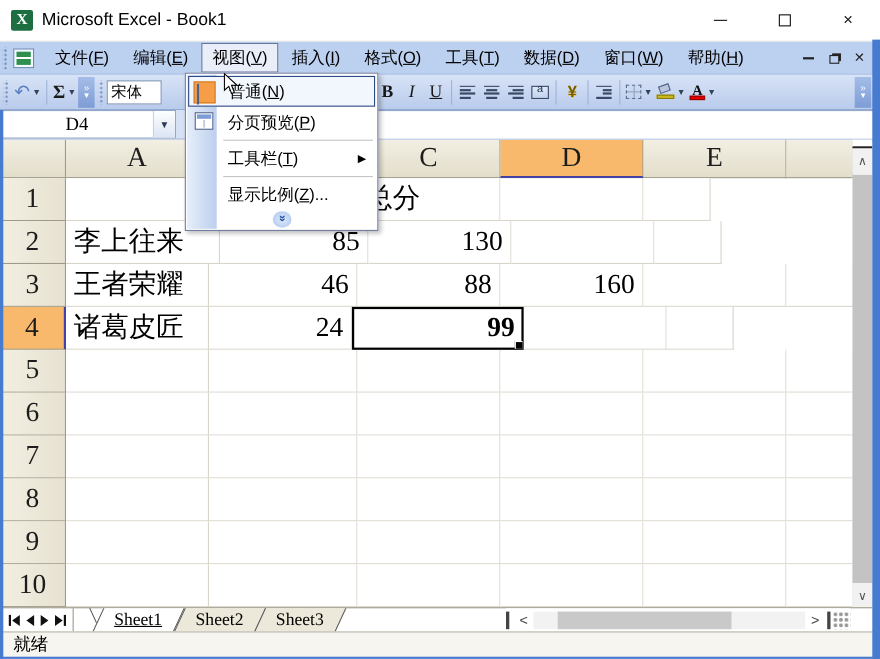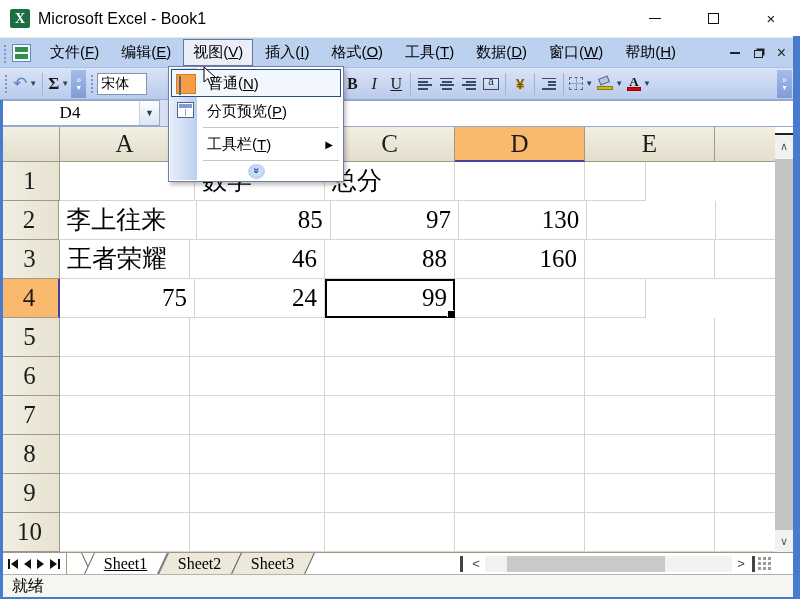--- a/index.html
+++ b/index.html
@@ -307,39 +307,38 @@
         <div class="cell" style="width: 135px;"></div>
         <div class="cell" style="width: 130px;">数学</div>
         <div class="cell" style="width: 130px;">总分</div>
         <div class="cell" style="width: 130px;"></div>
         <div class="cell" style="width: 61px;"></div>
       </div>
       <div class="g-row">
         <div class="rowhdr" style="width: 60px;">2</div>
         <div class="cell" style="width: 140px;">李上往来</div>
         <div class="cell num" style="width: 135px;">85</div>
-        <div class="cell num" style="width: 130px;">97</div>
         <div class="cell num" style="width: 130px;">130</div>
         <div class="cell" style="width: 130px;"></div>
         <div class="cell" style="width: 61px;"></div>
       </div>
       <div class="g-row">
         <div class="rowhdr" style="width: 60px;">3</div>
         <div class="cell" style="width: 130px;">王者荣耀</div>
         <div class="cell num" style="width: 135px;">46</div>
         <div class="cell num" style="width: 130px;">88</div>
         <div class="cell num" style="width: 130px;">160</div>
         <div class="cell" style="width: 130px;"></div>
         <div class="cell" style="width: 61px;"></div>
       </div>
       <div class="g-row">
         <div class="rowhdr sel" style="width: 60px;">4</div>
-        <div class="cell num" style="width: 135px;">75</div>
+        <div class="cell" style="width: 130px;">诸葛皮匠</div>
         <div class="cell num" style="width: 130px;">24</div>
-        <div class="cell num active" style="width: 130px;">99</div>
+        <div class="cell num active" style="width: 156px; font-weight: bold;">99</div>
         <div class="cell" style="width: 130px;"></div>
         <div class="cell" style="width: 61px;"></div>
       </div>
       <div class="g-row">
         <div class="rowhdr" style="width: 60px;">5</div>
         <div class="cell" style="width: 130px;"></div>
         <div class="cell" style="width: 135px;"></div>
         <div class="cell" style="width: 130px;"></div>
         <div class="cell" style="width: 130px;"></div>
         <div class="cell" style="width: 130px;"></div>
@@ -444,20 +443,21 @@
     <span class="status-mode">就绪</span>
   </div>
 
   <div class="view-menu" id="viewmenu">
     <div class="vm-gutter"></div>
   <div class="vm-item hl"><span class="icon-normal"><span class="g"></span></span>普通(<span class="mn">N</span>)</div>
       <div class="vm-item"><span class="icon-pagebreak"></span>分页预览(<span class="mn">P</span>)</div>
       <div class="vm-sep"></div>
       <div class="vm-item">工具栏(<span class="mn">T</span>)<span class="vm-arrow">▶</span></div>
       <div class="vm-sep"></div>
+      <div class="vm-item">显示比例(<span class="mn">Z</span>)...</div>
       <div class="vm-chevron">
         <span class="circ"><span>»</span></span>
       </div>
     </div>
 
   <div class="cursor">
     <svg width="15" height="21" viewBox="0 0 15 21">
       <path d="M1,1 L1,16 L5,12.5 L7.5,19 L10,18 L7.5,11.5 L12.5,11.5 Z" fill="#ffffff" stroke="#000000" stroke-width="1"></path>
     </svg>
   </div>

